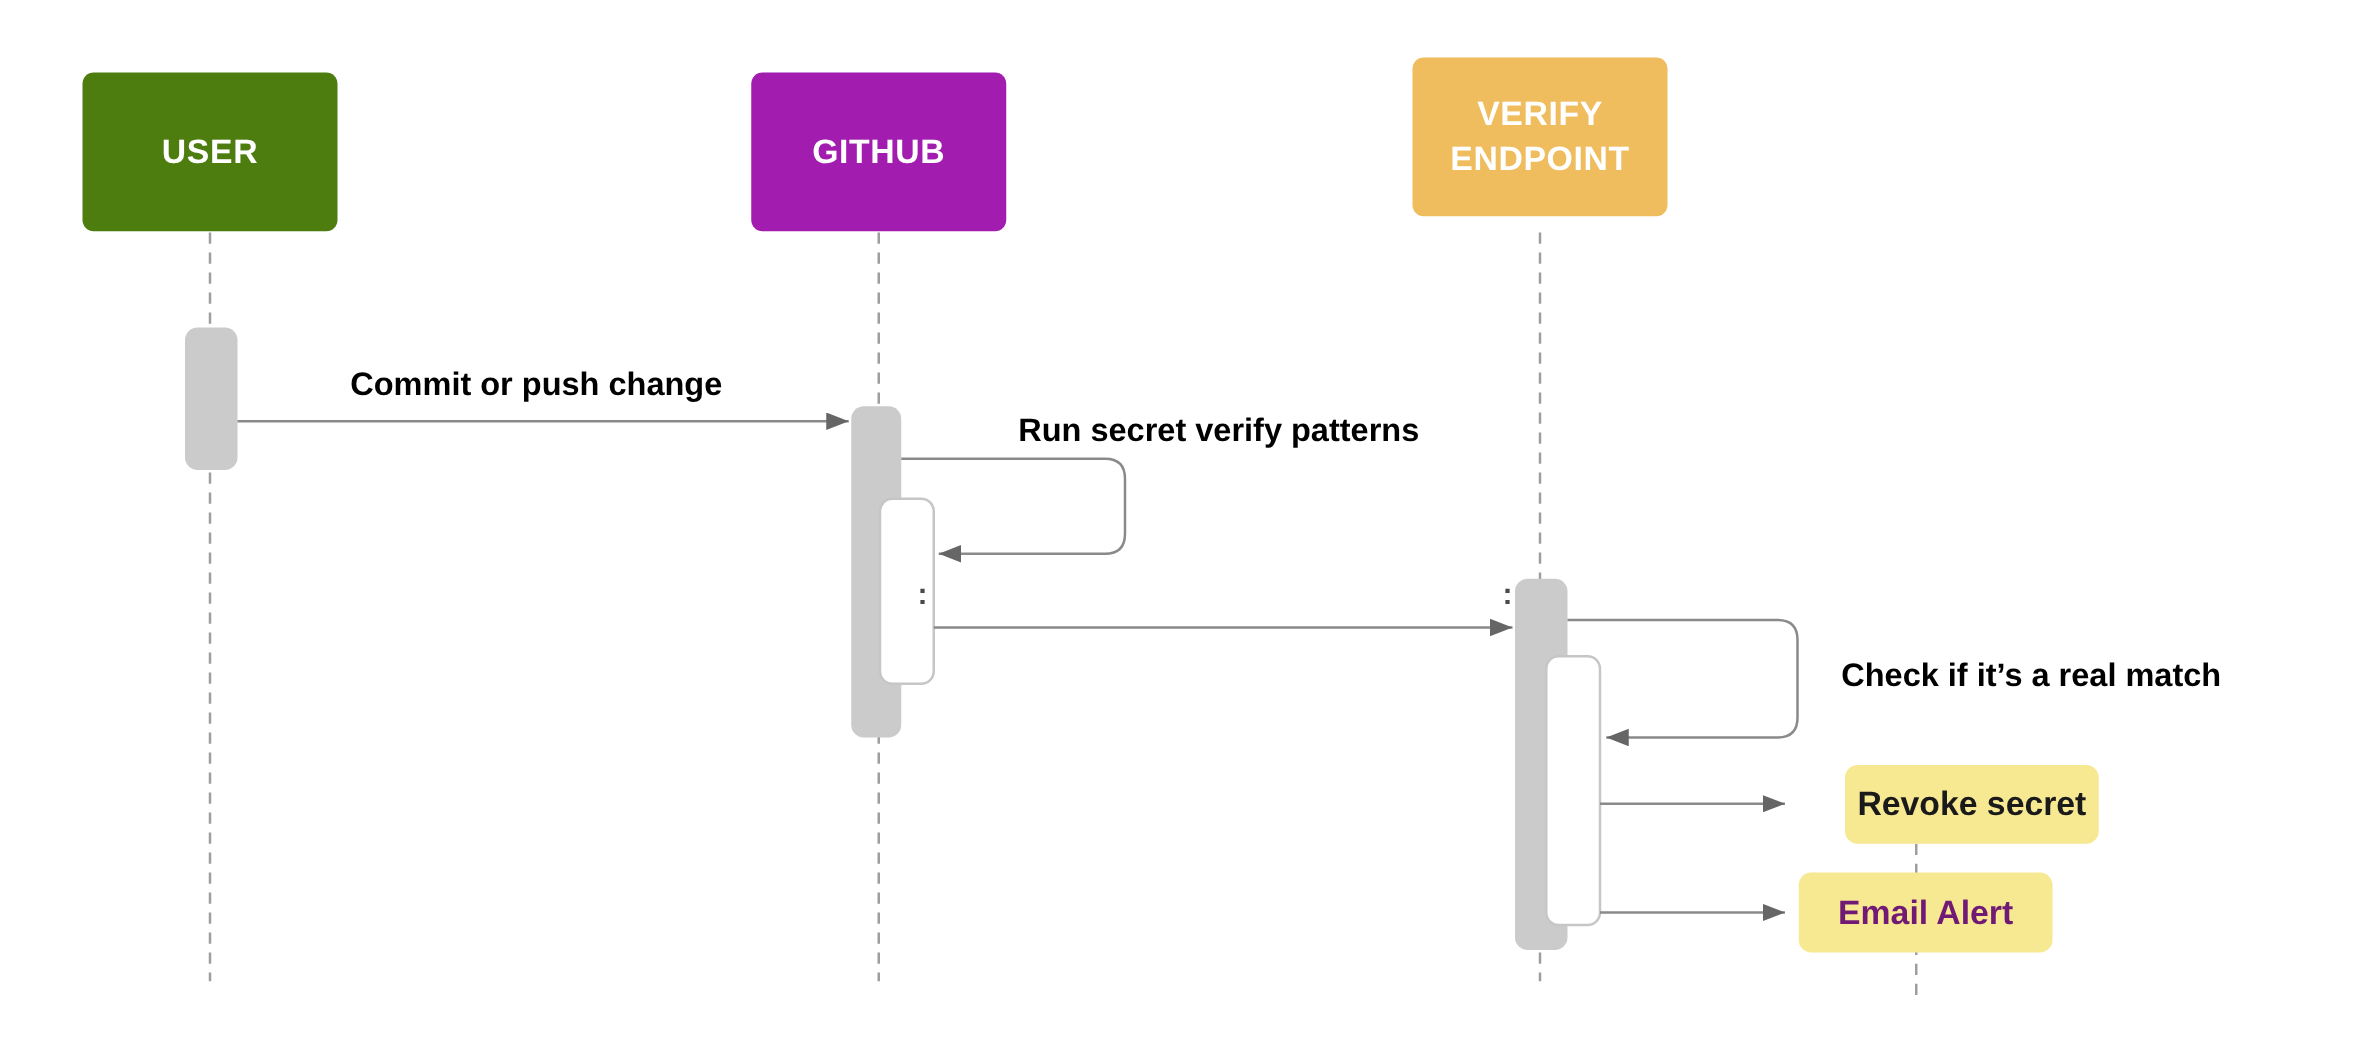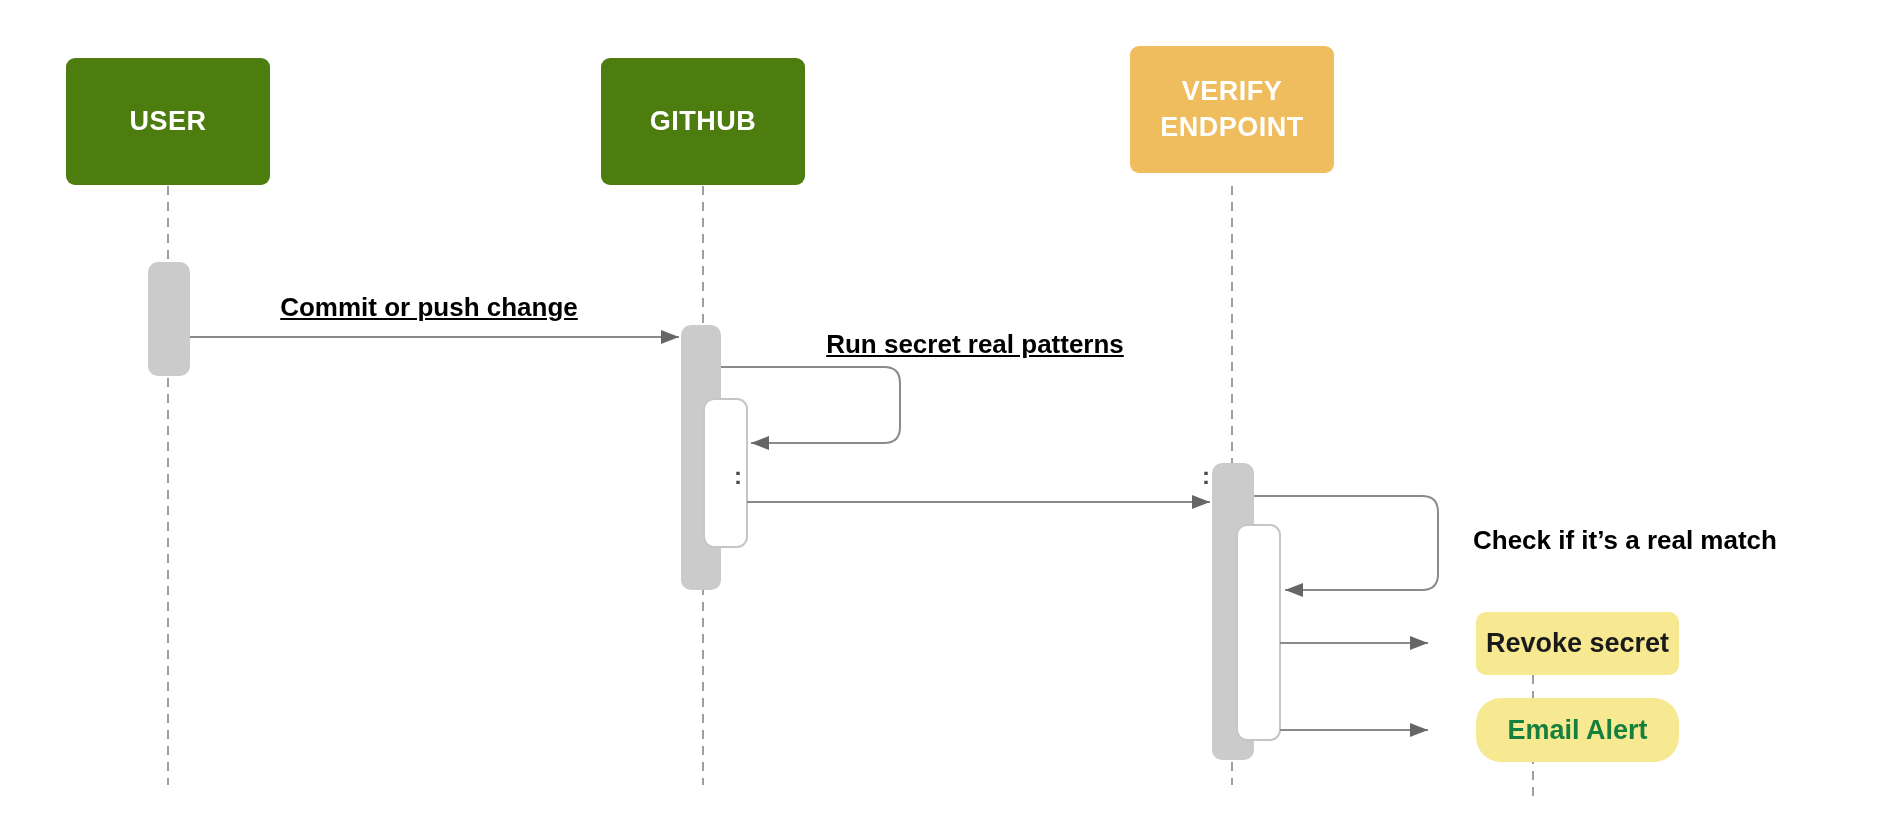--- a/index.html
+++ b/index.html
@@ -25,32 +25,32 @@
     text-align: center;
     color: #ffffff;
     font-size: 27px;
     font-weight: bold;
     letter-spacing: 0.5px;
     line-height: 1.3;
     padding: 0 18px;
     box-sizing: border-box;
   }
   .actor-user   { left: 66px;   top: 58px; background: #4d7c0f; }
-  .actor-github { left: 601px;  top: 58px; background: #4d7c0f; }
+  .actor-github { left: 601px;  top: 58px; background: #a21caf; }
   .actor-verify { left: 1130px; top: 46px; background: #efbc5e; }
 
   
   .msg-label {
     position: absolute;
     font-size: 26px;
     font-weight: bold;
     color: #000000;
     white-space: nowrap;
   }
-  .centered { transform: translateX(-50%); text-decoration: underline; }
+  .centered { transform: translateX(-50%); }
   .label-commit { left: 429px;  top: 292px; }
   .label-run    { left: 975px;  top: 329px; }
   .label-send   { left: 980px;  top: 461px; }
   .label-check  { left: 1473px; top: 513px; margin-top: 12px; }
 
   .edge-tick {
     position: absolute;
     font-size: 24px;
     font-weight: bold;
     color: #4a4a4a;
@@ -66,21 +66,21 @@
     border-radius: 10px;
     background: #f7e892;
     display: flex;
     align-items: center;
     justify-content: center;
     font-size: 27px;
     font-weight: bold;
     margin-left: 44px;
   }
   .outcome-revoke { left: 1432px; top: 612px; height: 63px; color: #1a1a1a; }
-  .outcome-email  { left: 1432px; top: 698px; height: 64px; color: #15803d; border-radius: 25px; }
+  .outcome-email  { left: 1395px; top: 698px; height: 64px; color: #701a75; }
 </style>
 </head>
 <body>
 
 <div class="canvas">
 
   <svg class="layer" width="1882" height="836" viewBox="0 0 1882 836">
     <defs>
       <marker id="ah" markerUnits="userSpaceOnUse" markerWidth="20" markerHeight="16" refX="18" refY="7" orient="auto">
         <polygon points="0 0, 18 7, 0 14" fill="#666666"></polygon>
@@ -112,21 +112,21 @@
     <span>USER</span>
   </div>
   <div class="actor actor-github">
     <span>GITHUB</span>
   </div>
   <div class="actor actor-verify">
     <span>VERIFY ENDPOINT</span>
   </div>
 
   <div class="msg-label centered label-commit">Commit or push change</div>
-  <div class="msg-label centered label-run">Run secret real patterns</div>
+  <div class="msg-label centered label-run">Run secret verify patterns</div>
   <span class="edge-tick tick-left">:</span>
   <span class="edge-tick tick-right">:</span>
   <div class="msg-label label-check">Check if it’s a real match</div>
 
   <div class="outcome outcome-revoke">
     <span>Revoke secret</span>
   </div>
   <div class="outcome outcome-email">
     <span>Email Alert</span>
   </div>

